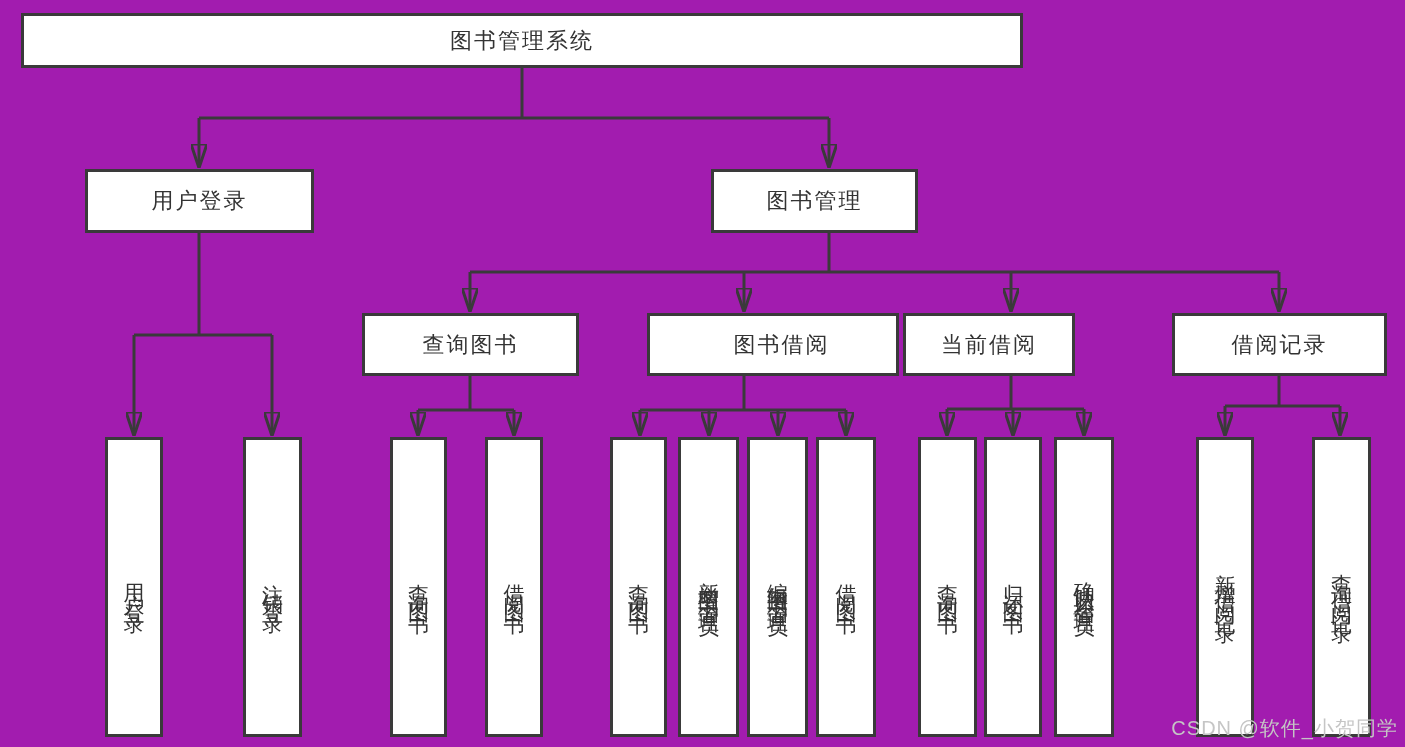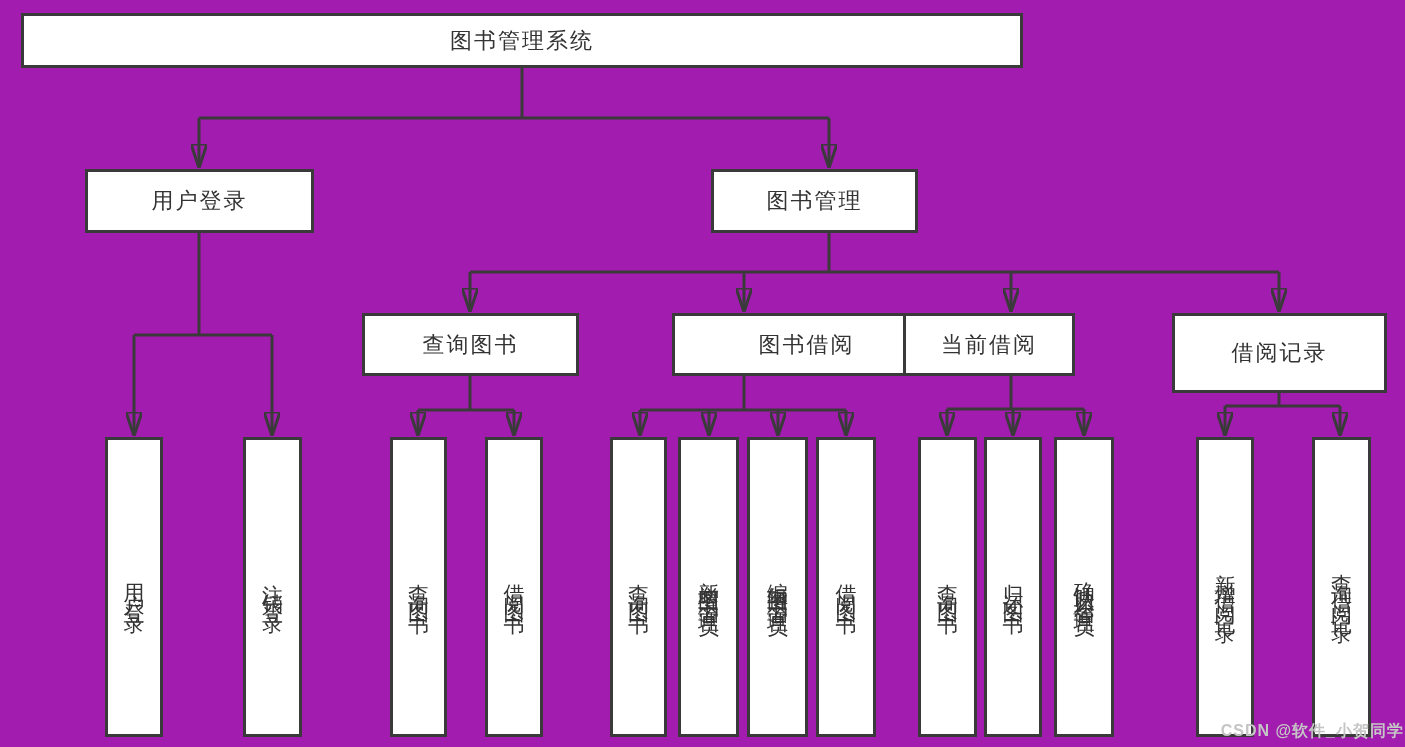--- a/index.html
+++ b/index.html
@@ -37,27 +37,26 @@
   .leaf {
     writing-mode: vertical-rl;
     text-orientation: mixed;
     font-size: 21px;
     letter-spacing: 10px;
     padding: 6px 0;
   }
   .leaf-long { letter-spacing: 5px; }
   .watermark {
     position: absolute;
-    right: 1px;
+    right: 7px;
     bottom: 5px;
-    font-size: 16px;
+    font-size: 20px;
     color: #c5c5c5;
     letter-spacing: 1px;
     white-space: nowrap;
-    font-weight: bold;
   }
 </style>
 </head>
 <body>
 
 <div class="canvas">
 
   <svg class="connectors" width="1405" height="747" viewBox="0 0 1405 747">
     <defs>
       <marker id="arrow" markerUnits="userSpaceOnUse" markerWidth="24" markerHeight="16" refX="22" refY="8" orient="auto">
@@ -120,27 +119,27 @@
   <div class="box" style="left:85px; top:169px; width:229px; height:64px;">
     <span>用户登录</span>
   </div>
   <div class="box" style="left:711px; top:169px; width:207px; height:64px;">
     <span>图书管理</span>
   </div>
 
   <div class="box" style="left:362px; top:313px; width:217px; height:63px;">
     <span>查询图书</span>
   </div>
-  <div class="box" style="left:672px; top:313px; width:252px; height:63px;padding-left:17px;">
+  <div class="box" style="left:647px; top:313px; width:252px; height:63px;padding-left:17px;">
     <span>图书借阅</span>
   </div>
   <div class="box" style="left:903px; top:313px; width:172px; height:63px;">
     <span>当前借阅</span>
   </div>
-  <div class="box" style="left:1172px; top:313px; width:215px; height:80px;">
+  <div class="box" style="left:1172px; top:313px; width:215px; height:63px;">
     <span>借阅记录</span>
   </div>
 
   <div class="box leaf" style="left:105px; top:437px; width:58px; height:300px;">
     <span>用户登录</span>
   </div>
   <div class="box leaf" style="left:243px; top:437px; width:59px; height:300px;">
     <span>注销登录</span>
   </div>
 

